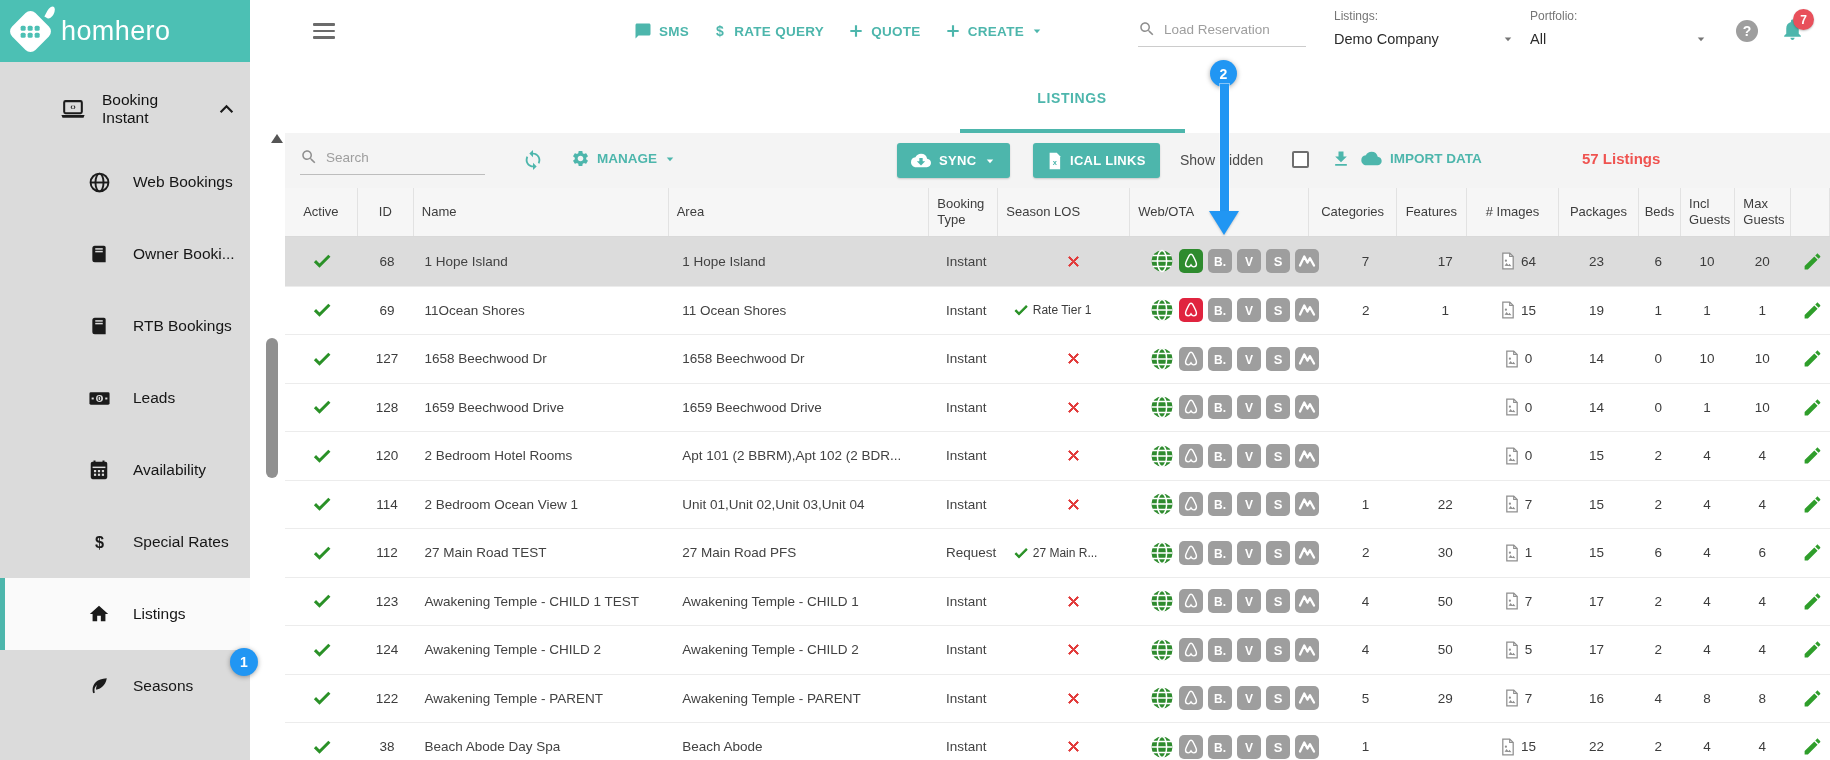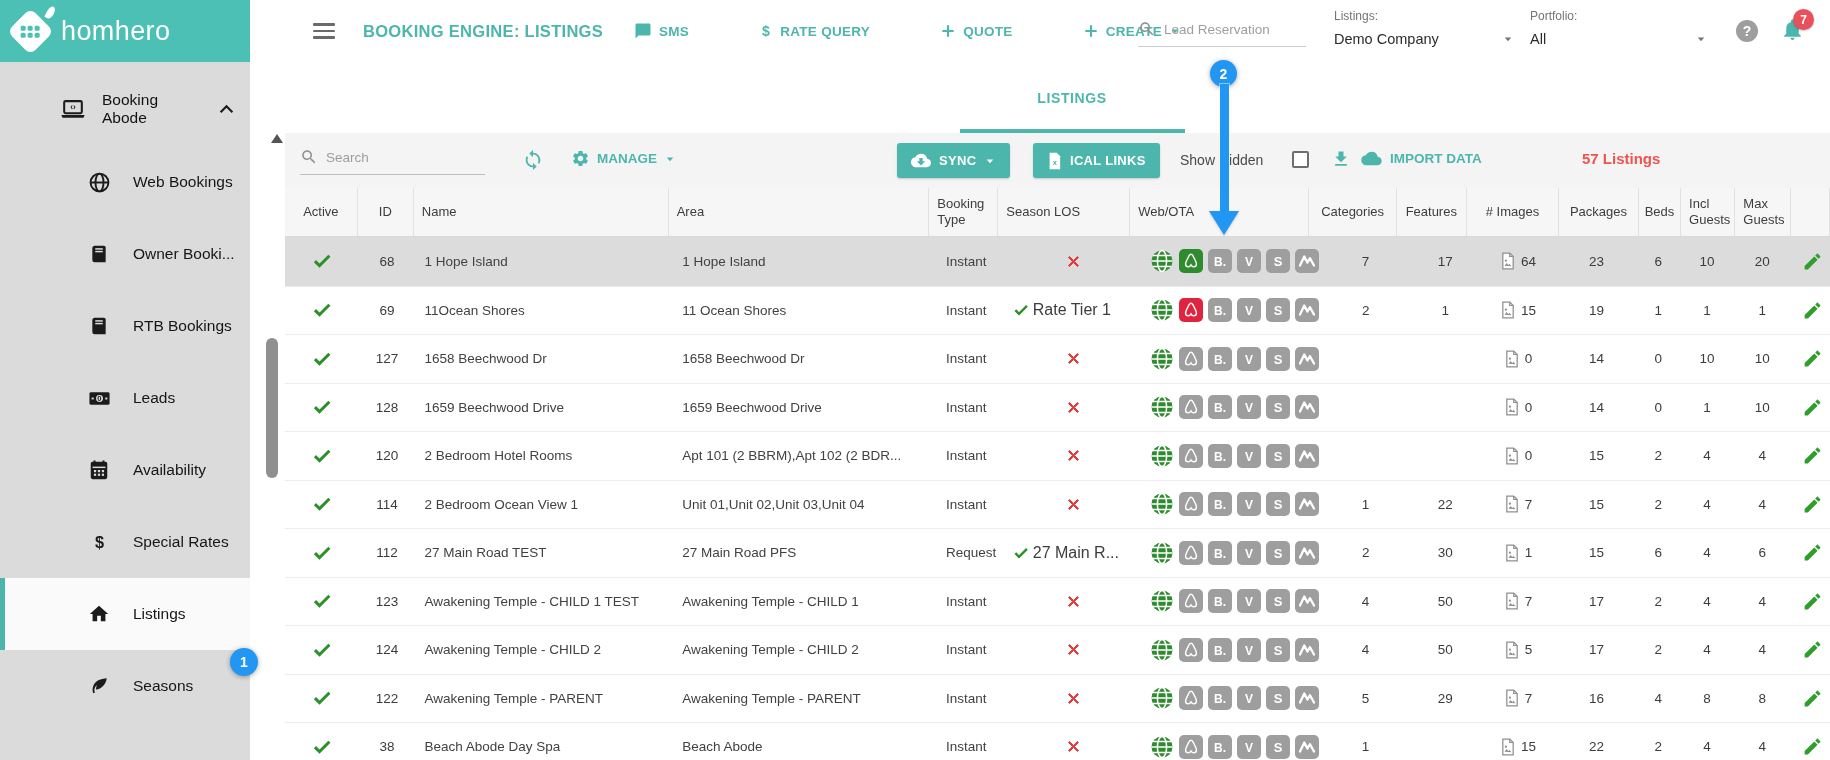--- a/index.html
+++ b/index.html
@@ -30,21 +30,21 @@
 .scrollstrip{position:absolute;left:250px;top:0;width:35px;height:760px;background:#fff}
 .scroll-up{position:absolute;left:21px;top:134px;width:0;height:0;border-left:6px solid transparent;border-right:6px solid transparent;border-bottom:9px solid #555}
 .scroll-thumb{position:absolute;left:16px;top:338px;width:12px;height:140px;background:#909090;border-radius:6px}
 
 
 .content{position:absolute;left:250px;top:0;right:0;bottom:0}
 .topbar{position:relative;height:62px;background:#fff}
 .hamburger{position:absolute;left:63px;top:23px;width:22px;cursor:pointer}
 .hamburger i{display:block;height:2.6px;background:#6b6b6b;margin-bottom:4px;border-radius:1px}
 .tb-title{position:absolute;left:113px;top:0;height:62px;display:flex;align-items:center;color:var(--accent);font-size:16.5px;font-weight:bold;letter-spacing:.3px}
-.tb-nav{position:absolute;left:384px;top:0;height:62px;display:flex;align-items:center;gap:70px}
+.tb-nav{position:absolute;left:384px;top:0;height:62px;display:flex;align-items:center;gap:24px}
 .tb-nav-item{display:flex;align-items:center;gap:7px;color:var(--accent);font-weight:bold;font-size:13.5px;letter-spacing:.3px;cursor:pointer}
 .loadres{position:absolute;left:888px;top:20px;width:168px;border-bottom:1px solid #ccc;padding-bottom:8px;display:flex;align-items:center;gap:8px;cursor:text}
 .loadres-ph{color:#9e9e9e;font-size:13.5px}
 .tb-select{position:absolute;top:9px;cursor:pointer}
 .tb-select.acct{left:1084px;width:180px}
 .tb-select.port{left:1280px;width:177px}
 .sel-label{font-size:12px;color:#757575}
 .sel-value{margin-top:8px;font-size:14.5px;color:#2b2b2b;display:flex;align-items:center}
 .sel-caret{margin-left:auto;display:flex;align-items:center}
 .help{position:absolute;left:1486px;top:20px;width:22px;height:22px;border-radius:50%;background:#9e9e9e;color:#fff;font-weight:bold;font-size:14px;display:flex;align-items:center;justify-content:center;cursor:pointer}
@@ -77,21 +77,21 @@
 .thead{display:flex;height:49px;background:#f6f6f6;border-bottom:1px solid #d9d9d9}
 .th{display:flex;align-items:center;border-right:1px solid #e2e2e2;font-size:13px;color:#3d3d3d;line-height:1.2;padding-left:8px;cursor:pointer}
 .th.c{justify-content:center;padding-left:0;text-align:center}
 .trow{display:flex;height:48.5px;background:#fff;border-top:1px solid #ececec;cursor:pointer}
 .trow:first-child{border-top:none}
 .trow.hl{background:#dcdcdc}
 .td{display:flex;align-items:center;height:100%;font-size:13.5px;color:#3c3c3c;overflow:hidden;white-space:nowrap}
 .td.c{justify-content:center}
 .td.l{padding-left:9px;color:#424242}
 .seas{padding-left:6px;gap:4px}
-.seas-label{font-size:16px;max-width:104px;overflow:hidden;text-overflow:ellipsis}
+.seas-label{font-size:12px;max-width:104px;overflow:hidden;text-overflow:ellipsis}
 .ota-cell{padding-left:10px;gap:5px}
 .ota{display:flex;align-items:center}
 .img-cell{gap:6px}
 .edit-cell{padding-left:12px}
 
 
 .annot-layer{position:absolute;left:0;top:0;width:100%;height:100%;pointer-events:none}
 .an-badge{position:absolute;border-radius:50%;background:var(--blue);color:#fff;font-weight:bold;display:flex;align-items:center;justify-content:center;box-shadow:0 1px 5px rgba(0,0,0,.35)}
 .an-step2{left:1210px;top:60px;width:27px;height:27px;font-size:14px}
 .an-step1{left:230px;top:648px;width:28px;height:28px;font-size:14px}
@@ -120,21 +120,21 @@
     </div>
     <nav class="side-nav" id="side-nav">
         <div class="side-section">
           <span class="side-icon">
             <svg width="27" height="23" viewBox="0 0 28 24">
               <rect x="4.5" y="3" width="19" height="13" rx="1.5" fill="none" stroke="#1b1b1b" stroke-width="2.2"></rect>
               <text x="14" y="12.5" font-size="9" font-weight="bold" fill="#1b1b1b" text-anchor="middle" font-family="Liberation Sans, sans-serif">‹›</text>
               <path d="M1.5 18h25l-1.2 3H2.7z" fill="#1b1b1b"></path>
             </svg>
           </span>
-          <span class="side-section-label">Booking Abode</span>
+          <span class="side-section-label">Booking Instant</span>
           <span><svg width="15" height="10" viewBox="0 0 14 9" fill="none" stroke="#1b1b1b" stroke-width="2">
               <path d="M1.5 7.5 7 2l5.5 5.5"></path>
             </svg></span>
         </div>
         <div class="side-item">
           <span class="side-icon">
             <svg width="23" height="23" viewBox="0 0 24 24" fill="none" stroke="#1b1b1b" stroke-width="2">
               <circle cx="12" cy="12" r="9.3"></circle>
               <ellipse cx="12" cy="12" rx="4.2" ry="9.3"></ellipse>
               <path d="M2.7 12h18.6"></path>
@@ -224,21 +224,20 @@
   </div>
 
   <main class="content">
 
     <header class="topbar">
       <div class="hamburger">
           <i></i>
           <i></i>
           <i></i>
         </div>
-      <div class="tb-title">BOOKING ENGINE: LISTINGS</div>
       <div class="tb-nav" id="topbar-nav">
           <div class="tb-nav-item">
             <span class="ota">
               <svg width="18" height="18" viewBox="0 0 24 24" fill="var(--accent)">
                 <path d="M20 2H4c-1.1 0-2 .9-2 2v18l4-4h14c1.1 0 2-.9 2-2V4c0-1.1-.9-2-2-2z"></path>
               </svg>
             </span>
             <span>SMS</span>
           </div>
           <div class="tb-nav-item">

